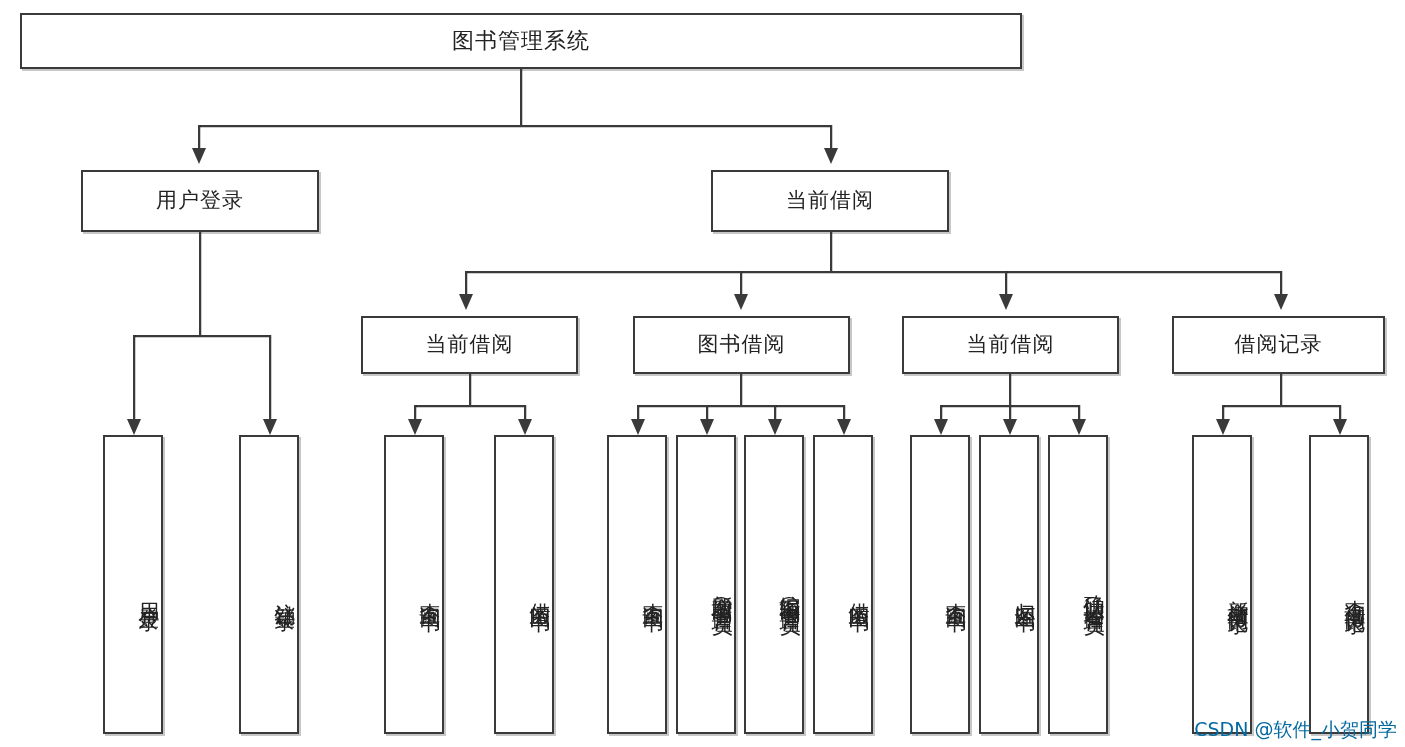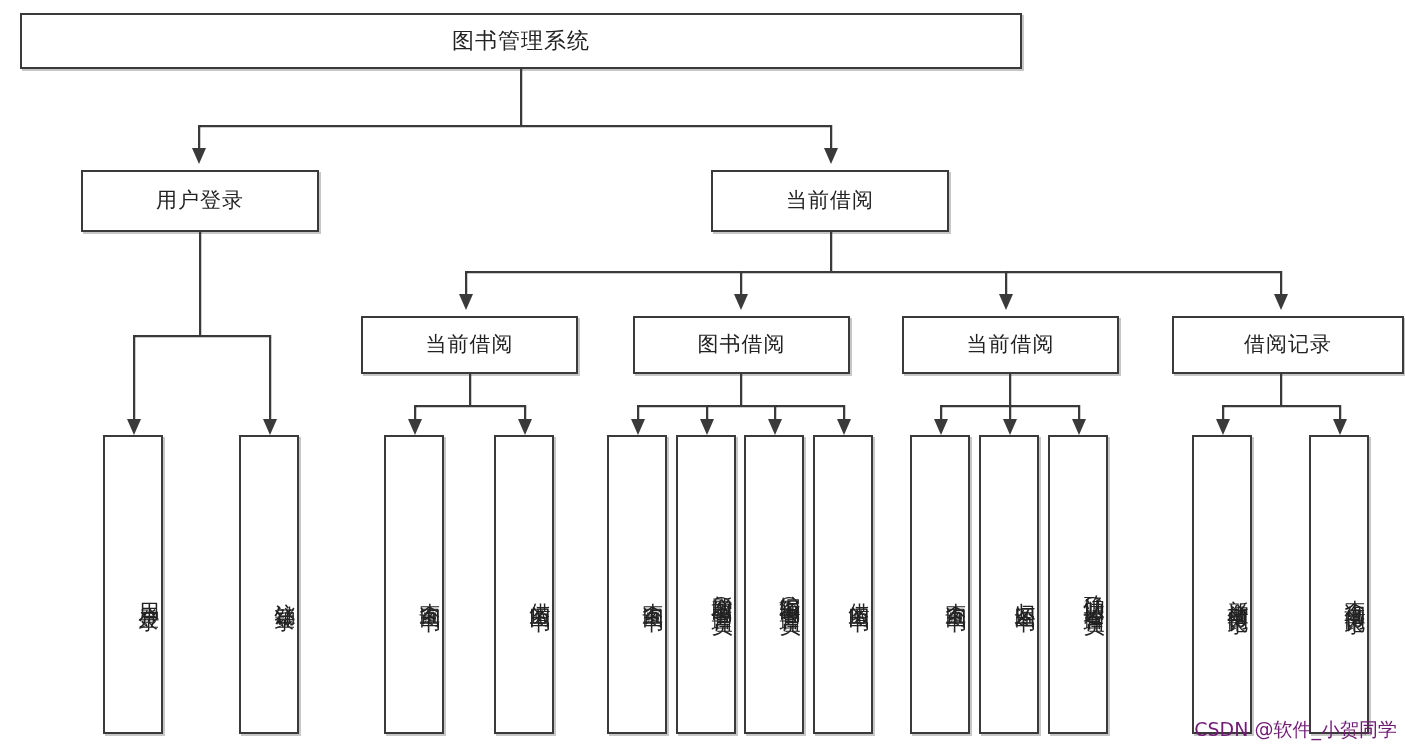--- a/index.html
+++ b/index.html
@@ -70,21 +70,21 @@
     border-left: 7px solid transparent;
     border-right: 7px solid transparent;
     border-top: 16px solid #3a3a3a;
   }
   
   #watermark {
     position: absolute;
     right: 8px;
     bottom: 4px;
     font-size: 19px;
-    color: #701a75;
+    color: #0369a1;
     white-space: nowrap;
     font-family: "DejaVu Sans", "Liberation Sans", sans-serif;
     pointer-events: none;
   }
 </style>
 </head>
 <body>
 
 <div id="canvas">
 
@@ -118,21 +118,21 @@
   <div class="vline" style="left:740px; top:271px; height:23px;"></div>
   <div class="arrow" style="left:734px; top:294px;"></div>
   <div class="vline" style="left:1005px; top:271px; height:23px;"></div>
   <div class="arrow" style="left:999px; top:294px;"></div>
   <div class="vline" style="left:1280px; top:271px; height:23px;"></div>
   <div class="arrow" style="left:1274px; top:294px;"></div>
 
   <div class="node horiz" style="left:361px; top:316px; width:217px; height:58px;">当前借阅</div>
   <div class="node horiz" style="left:902px; top:316px; width:217px; height:58px;">当前借阅</div>
   <div class="node horiz" style="left:633px; top:316px; width:217px; height:58px;">图书借阅</div>
-  <div class="node horiz" style="left:1172px; top:316px; width:232px; height:58px;">借阅记录</div>
+  <div class="node horiz" style="left:1172px; top:316px; width:213px; height:58px;">借阅记录</div>
 
   <div class="vline" style="left:469px; top:374px; height:31px;"></div>
   <div class="hline" style="left:414px; top:405px; width:110px;"></div>
   <div class="vline" style="left:414px; top:405px; height:14px;"></div>
   <div class="arrow" style="left:408px; top:419px;"></div>
   <div class="vline" style="left:524px; top:405px; height:14px;"></div>
   <div class="arrow" style="left:518px; top:419px;"></div>
 
   <div class="vline" style="left:740px; top:374px; height:31px;"></div>
   <div class="hline" style="left:637px; top:405px; width:206px;"></div>

